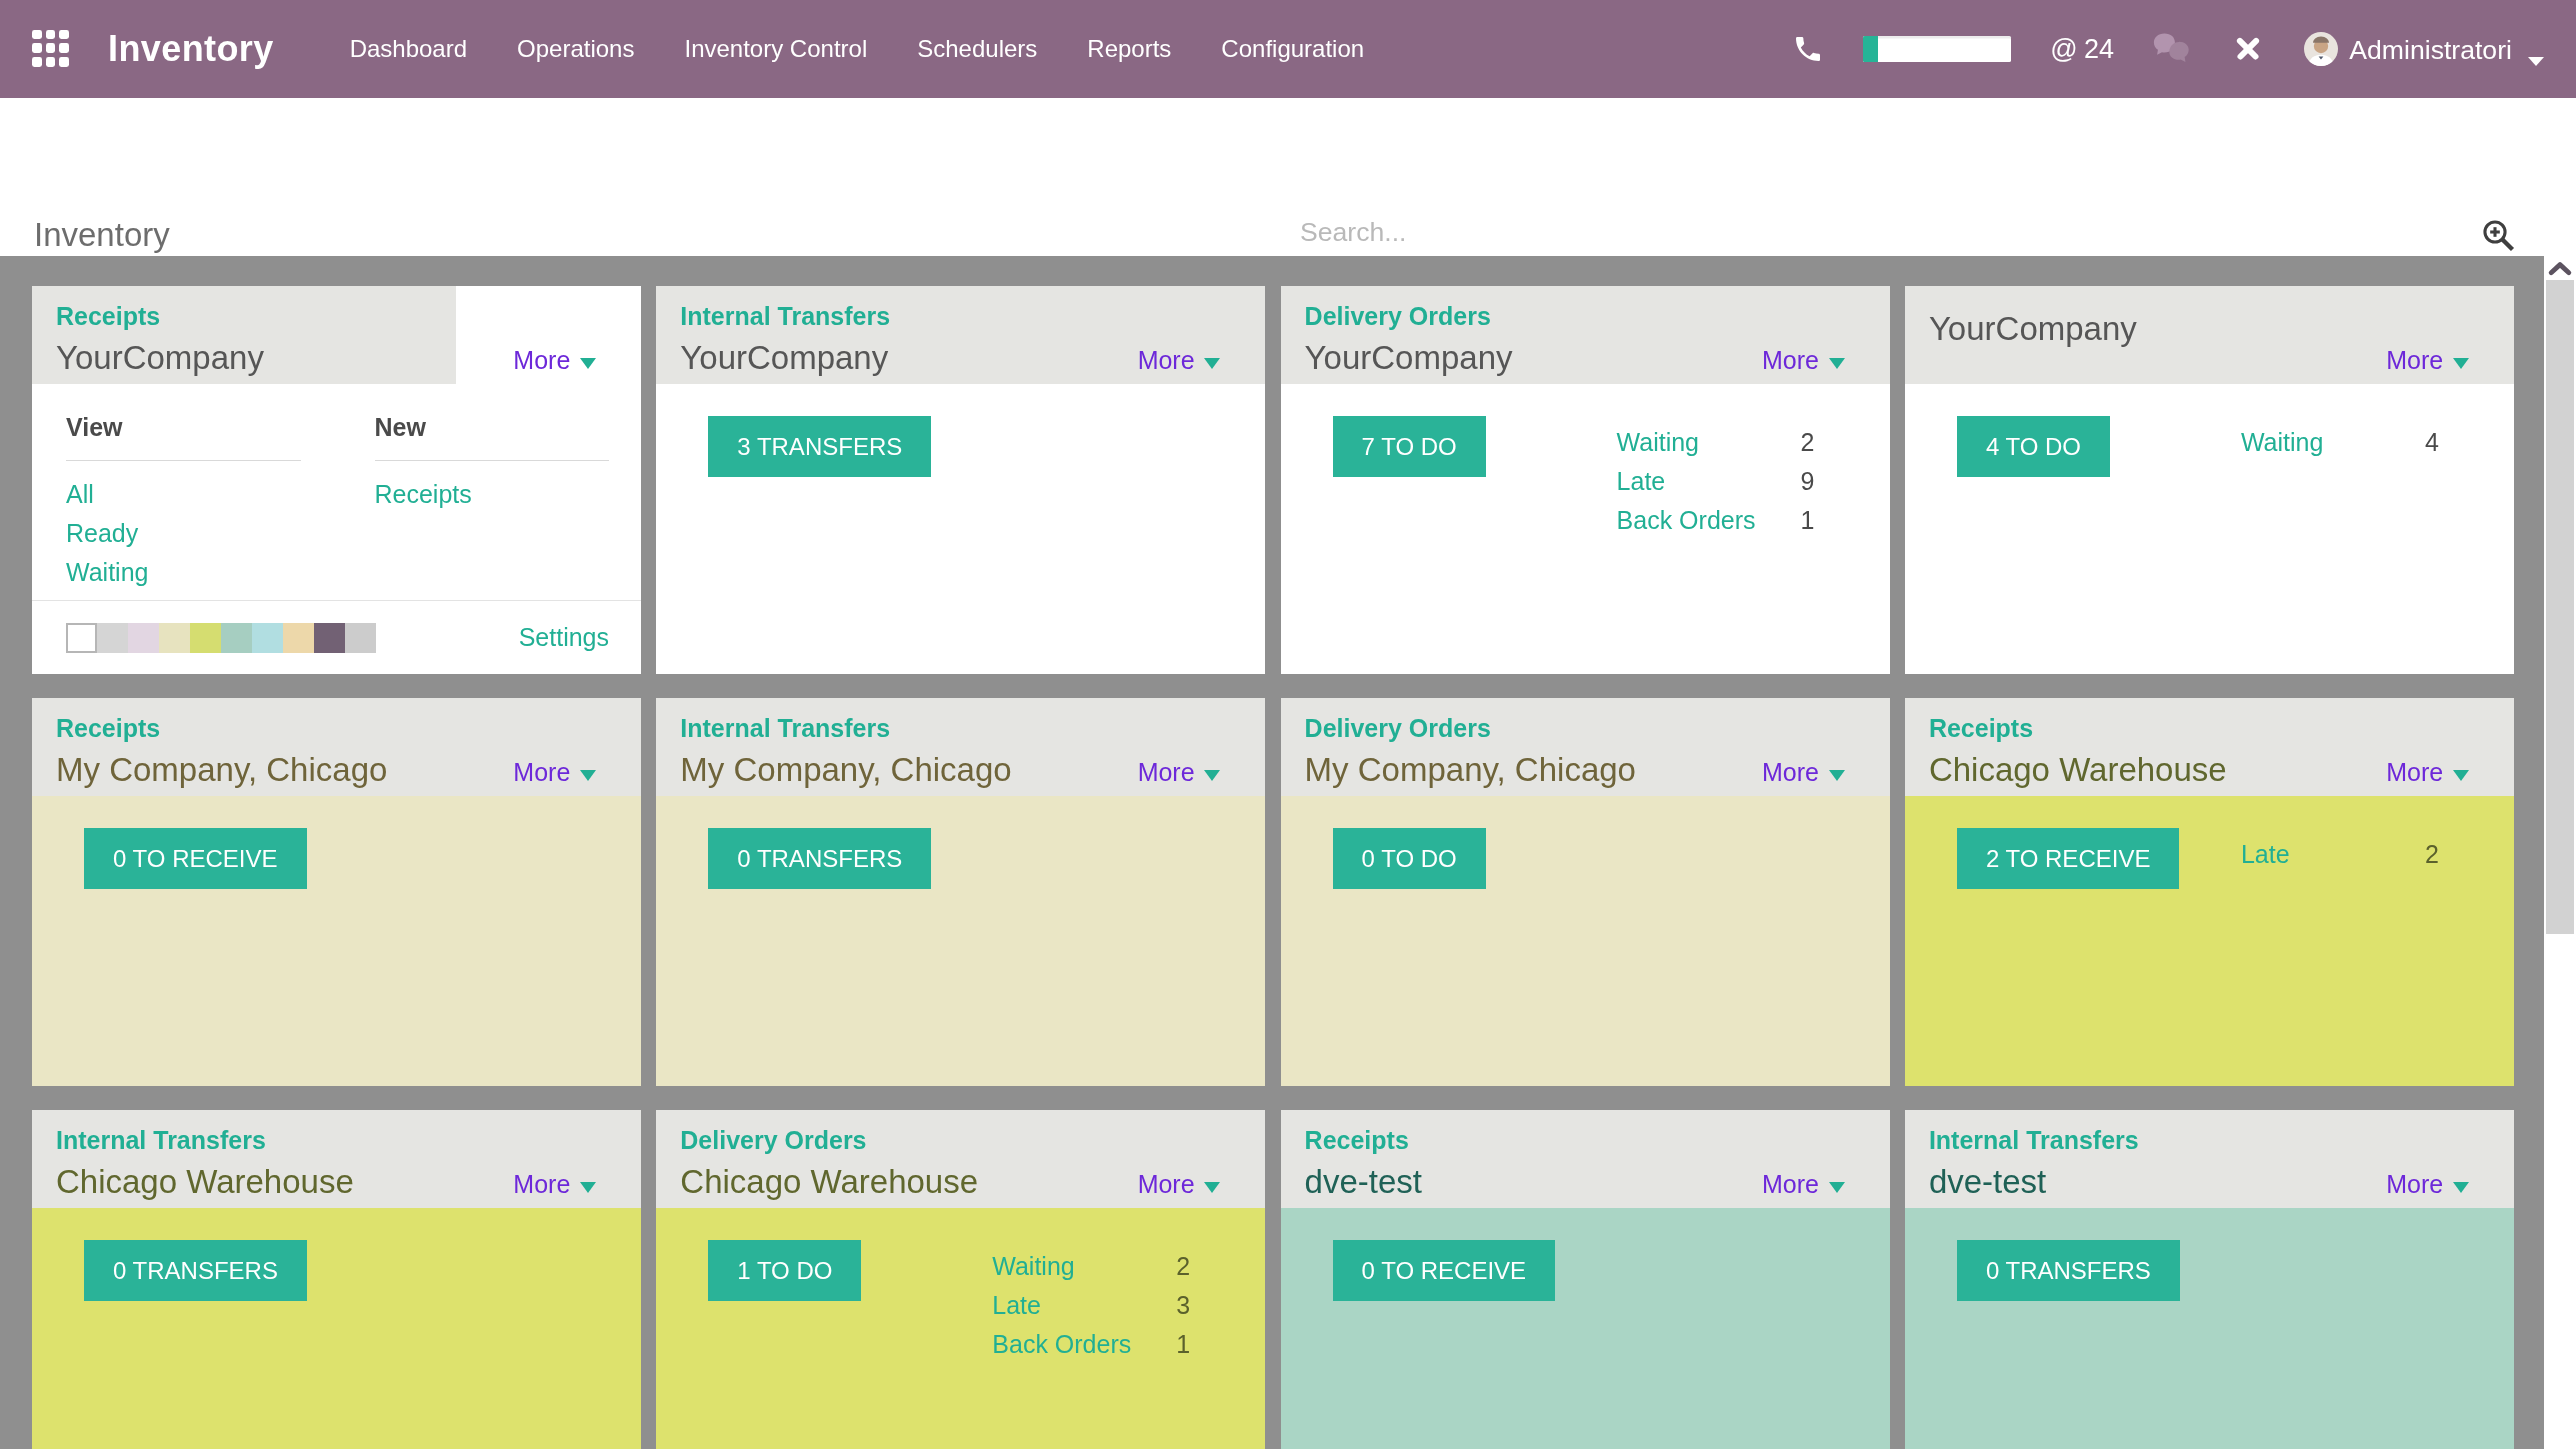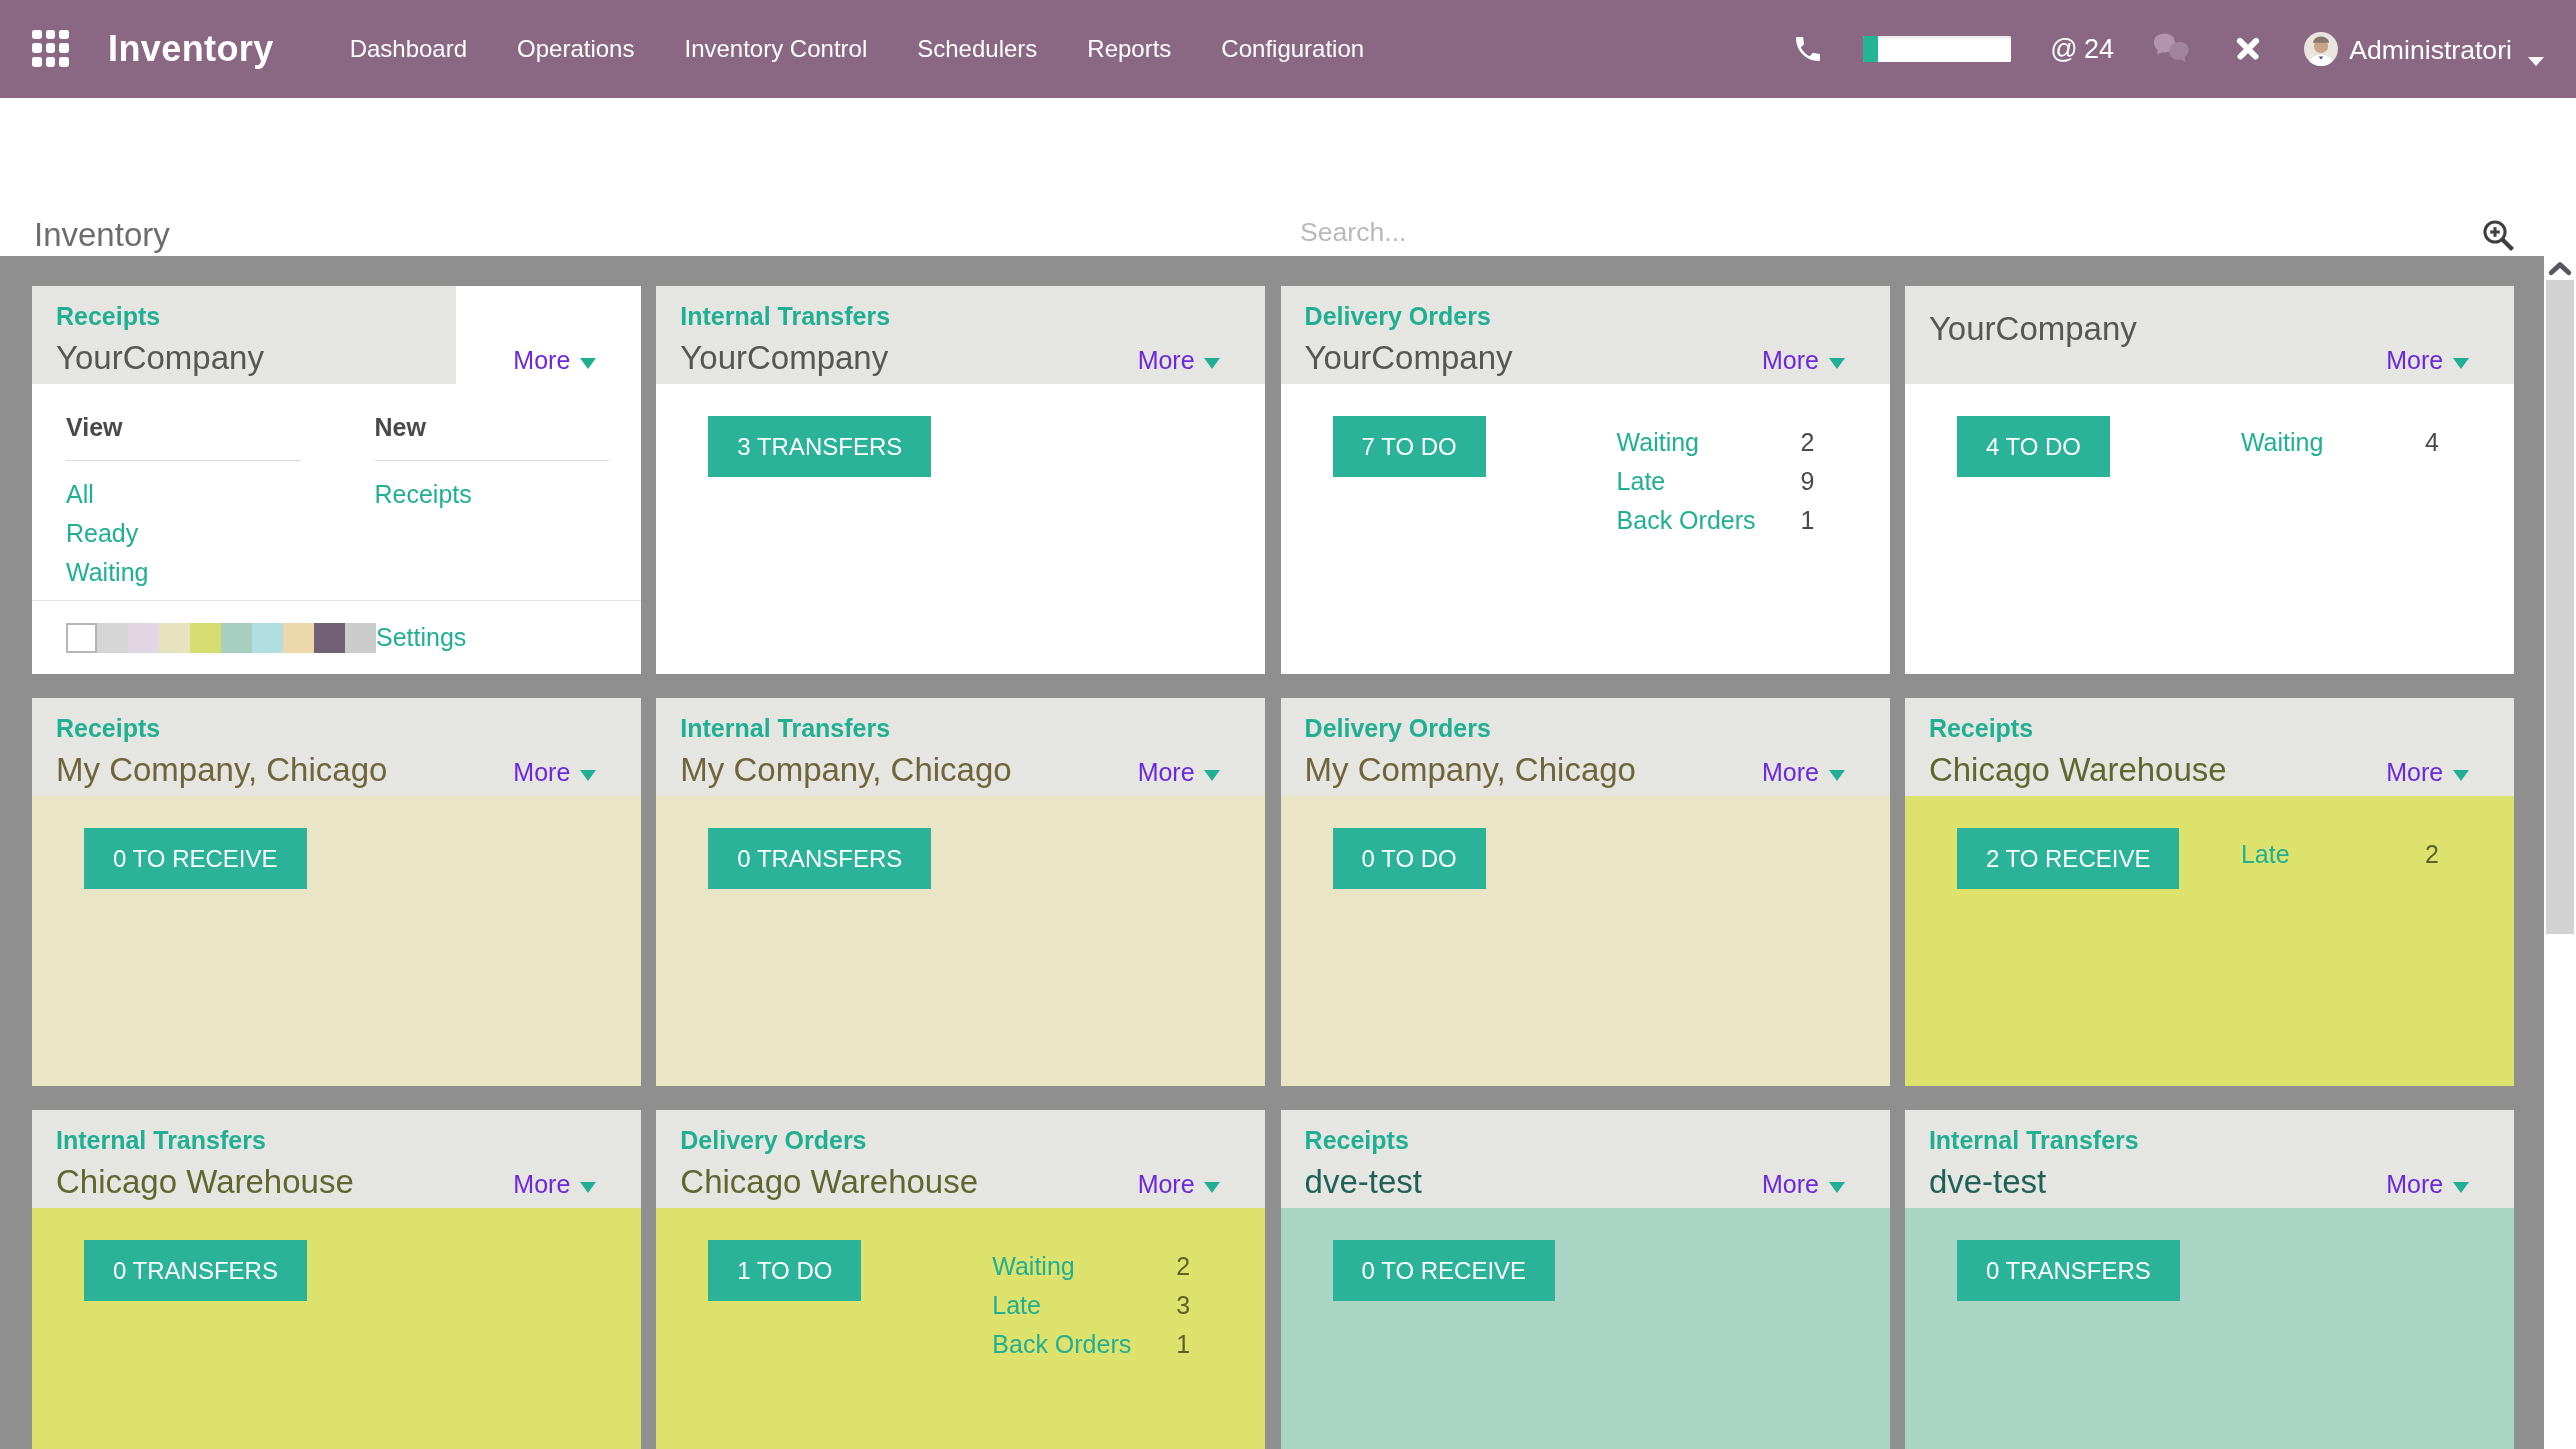--- a/index.html
+++ b/index.html
@@ -71,21 +71,21 @@
 
   
   .hdr-split { background:#fff; padding:0; }
   .hdr-gray { background:#e5e5e2; width:424px; height:98px; padding:16px 24px; }
   .menu-body { flex:1; background:#fff; display:flex; padding:22.5px 32px 0 34px; gap:74px; }
   .menu-col { width:250px; }
   .menu-head { font-size:25px; font-weight:bold; color:#4a4a4a; margin-top:6.4px; }
   .menu-sep { border-bottom:1.6px solid #d9d9d9; margin:17.7px 0 14.5px 0; }
   .menu-link { display:block; color:#21af94; font-size:25px; line-height:39px; cursor:pointer; }
   .menu-footer { flex:none; height:74px; border-top:1.6px solid #e3e3e3; background:#fff;
-    display:flex; align-items:center; padding:0 32px 0 34px; }
+    display:flex; align-items:center; justify-content:space-between; padding:0 32px 0 34px; }
   .swatches { display:flex; }
   .swatch { width:31px; height:30px; display:inline-block; cursor:pointer; }
   .swatch[data-swatch="0"] { border:2.4px solid #b6b6b6; }
   .settings-link { color:#21af94; font-size:25px; cursor:pointer; }
 
   
   .scroll-track { position:absolute; right:0; top:256px; bottom:0; width:32px; background:#fff; }
   .scroll-up { position:absolute; top:3.2px; left:3.2px; cursor:pointer; }
   .scroll-thumb { position:absolute; left:2.4px; right:2.4px; top:24px; height:654px;
     background:#d2d2d2; cursor:pointer; }

